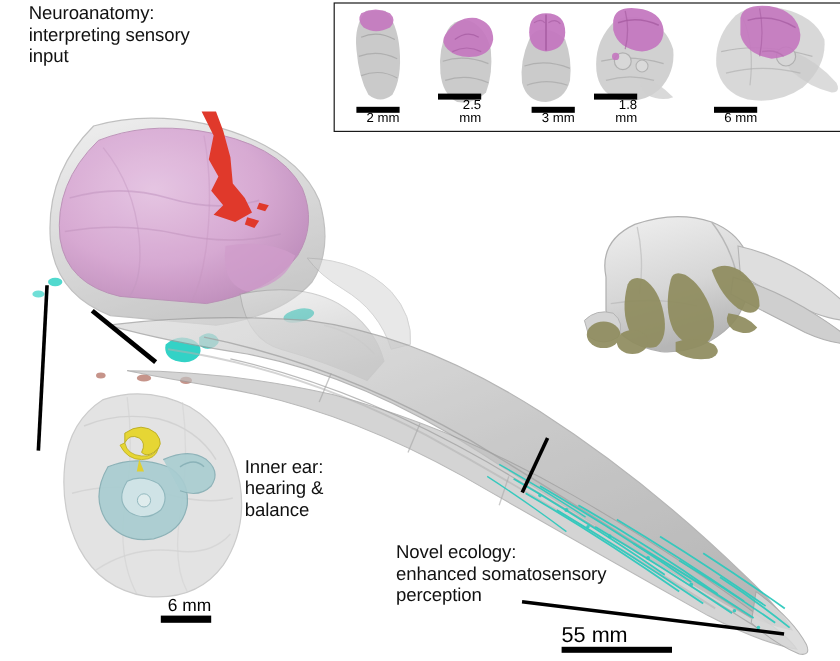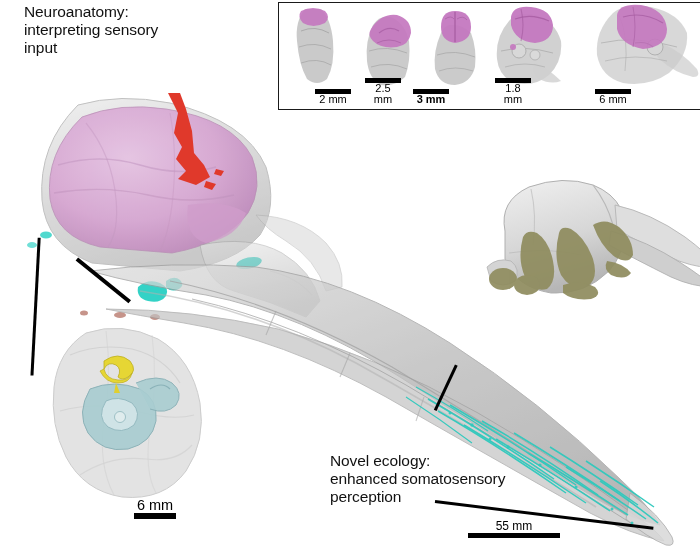--- a/index.html
+++ b/index.html
@@ -13,21 +13,21 @@
   #lbl-neuro{left:4px;  top:3px;   width:180px;}
   #lbl-pneu {left:586px;top:160px; width:112px;}
   #lbl-ear  {left:184px;top:381px; width:110px;}
   #lbl-eco  {left:310px;top:452px; width:235px;}
   #inset-caption{position:absolute;left:258px;top:113px;width:430px;text-align:center;
                  font-size:16.5px;color:#111;}
 
   
   .sb{position:absolute;}
   .sb .bar{background:#000;height:6px;width:100%;}
-  .sb .txt{font-size:14.5px;color:#000;text-align:center;line-height:1.05;}
+  .sb .txt{font-size:14.5px;color:#000;text-align:right;line-height:1.05;}
   .sb.small .txt{font-size:11px;}
   .sb.small .bar{height:5px;}
 
   
   .leader{position:absolute;background:#000;transform-origin:0 50%;}
 
   
   #inset-frame{position:absolute;left:258px;top:2px;width:429px;height:108px;
                border:1.6px solid #1a1a1a;background:#fff;box-sizing:border-box;}
   .embryo{position:absolute;bottom:22px;}
@@ -229,48 +229,51 @@
 
   <div class="leader" style="left:57px;top:257px;width:68px;height:3.6px;transform:rotate(39deg);"></div>
 
   <div class="leader" style="left:415px;top:409px;width:50px;height:2.6px;transform:rotate(-65deg);"></div>
 
   <div class="leader" style="left:415px;top:500px;width:220px;height:3.2px;transform:rotate(7deg);"></div>
 
   <div class="annot" id="lbl-neuro">Neuroanatomy:
 interpreting sensory
 input</div>
+  <div class="annot" id="lbl-ear">Inner ear:
+hearing &amp;
+balance</div>
   <div class="annot" id="lbl-eco">Novel ecology:
 enhanced somatosensory
 perception</div>
 
   <div class="sb" style="left:114px;top:498px;width:42px;">
     <div class="txt">6 mm</div>
     <div class="bar"></div>
   </div>
 
 
   <div class="sb" style="left:448px;top:520px;width:92px;">
-    <div class="txt" style="text-align:center;font-size:12px;">55 mm</div>
+    <div class="txt" style="text-align:left;font-size:18px;">55 mm</div>
     <div class="bar" style="height:5px;"></div>
   </div>
 
   <div id="inset-frame">
 
     <div class="embryo" style="left:12px;bottom:22px;width:48px;height:80px;">
       <svg width="48" height="80" viewBox="0 0 48 80">
         <path d="M14 2 Q4 14 6 34 Q8 58 16 72 Q26 80 36 72 Q44 58 42 34
                  Q40 12 30 2 Z" fill="#b8b8b8" opacity="0.75"></path>
         <path d="M10 24 Q24 18 38 26" fill="none" stroke="#9c9c9c" stroke-width="1" opacity="0.7"></path>
         <path d="M8 40 Q24 34 40 42" fill="none" stroke="#9c9c9c" stroke-width="1" opacity="0.6"></path>
         <path d="M10 56 Q26 50 40 58" fill="none" stroke="#9c9c9c" stroke-width="1" opacity="0.6"></path>
         <path d="M10 4 Q22 -2 34 4 Q40 10 34 16 Q22 22 12 16 Q6 10 10 4 Z" fill="#c477bf" opacity="0.9"></path>
       </svg>
     </div>
-    <div class="sb small" style="left:36px;bottom:3px;width:36px;">
+    <div class="sb small" style="left:18px;bottom:3px;width:36px;">
       <div class="bar"></div>
       <div class="txt">2 mm</div>
     </div>
 
     <div class="embryo" style="left:82px;bottom:22px;width:54px;height:76px;">
       <svg width="54" height="76" viewBox="0 0 54 76">
         <path d="M12 14 Q4 30 6 50 Q8 68 20 74 Q34 76 44 66 Q50 50 48 30
                  Q44 12 30 6 Q18 4 12 14 Z" fill="#bcbcbc" opacity="0.78"></path>
         <path d="M8 40 Q26 34 46 42" fill="none" stroke="#9e9e9e" stroke-width="1" opacity="0.6"></path>
         <path d="M10 56 Q28 50 46 58" fill="none" stroke="#9e9e9e" stroke-width="1" opacity="0.6"></path>
@@ -289,21 +292,21 @@
         <path d="M14 24 Q6 42 8 60 Q12 76 28 76 Q44 74 48 58 Q50 40 44 24
                  Q34 14 22 16 Q16 18 14 24 Z" fill="#bcbcbc" opacity="0.78"></path>
         <path d="M10 46 Q28 40 48 48" fill="none" stroke="#9e9e9e" stroke-width="1" opacity="0.6"></path>
         <path d="M12 62 Q28 56 46 62" fill="none" stroke="#9e9e9e" stroke-width="1" opacity="0.55"></path>
         <path d="M14 18 Q14 2 28 2 Q44 2 44 18 Q44 32 28 34 Q14 32 14 18 Z" fill="#c477bf" opacity="0.94"></path>
         <path d="M28 3 L28 33" stroke="#a45a9f" stroke-width="1.4" opacity="0.8"></path>
         <path d="M18 10 Q24 6 27 10" fill="none" stroke="#a45a9f" stroke-width="1" opacity="0.6"></path>
         <path d="M30 10 Q36 6 40 11" fill="none" stroke="#a45a9f" stroke-width="1" opacity="0.6"></path>
       </svg>
     </div>
-    <div class="sb small" style="left:134px;bottom:3px;width:36px;font-weight:bold;">
+    <div class="sb small" style="left:164px;bottom:3px;width:36px;">
       <div class="bar"></div>
       <div class="txt">3 mm</div>
     </div>
 
     <div class="embryo" style="left:212px;bottom:22px;width:76px;height:80px;">
       <svg width="76" height="80" viewBox="0 0 76 80">
         <path d="M18 14 Q4 30 6 52 Q8 70 24 76 Q44 80 58 68 Q72 54 70 34
                  Q64 14 44 8 Q26 4 18 14 Z" fill="#bdbdbd" opacity="0.7"></path>
 
         <path d="M44 56 Q58 62 70 74 Q60 78 48 72 Q40 66 44 56 Z" fill="#cfcfcf" opacity="0.8"></path>

